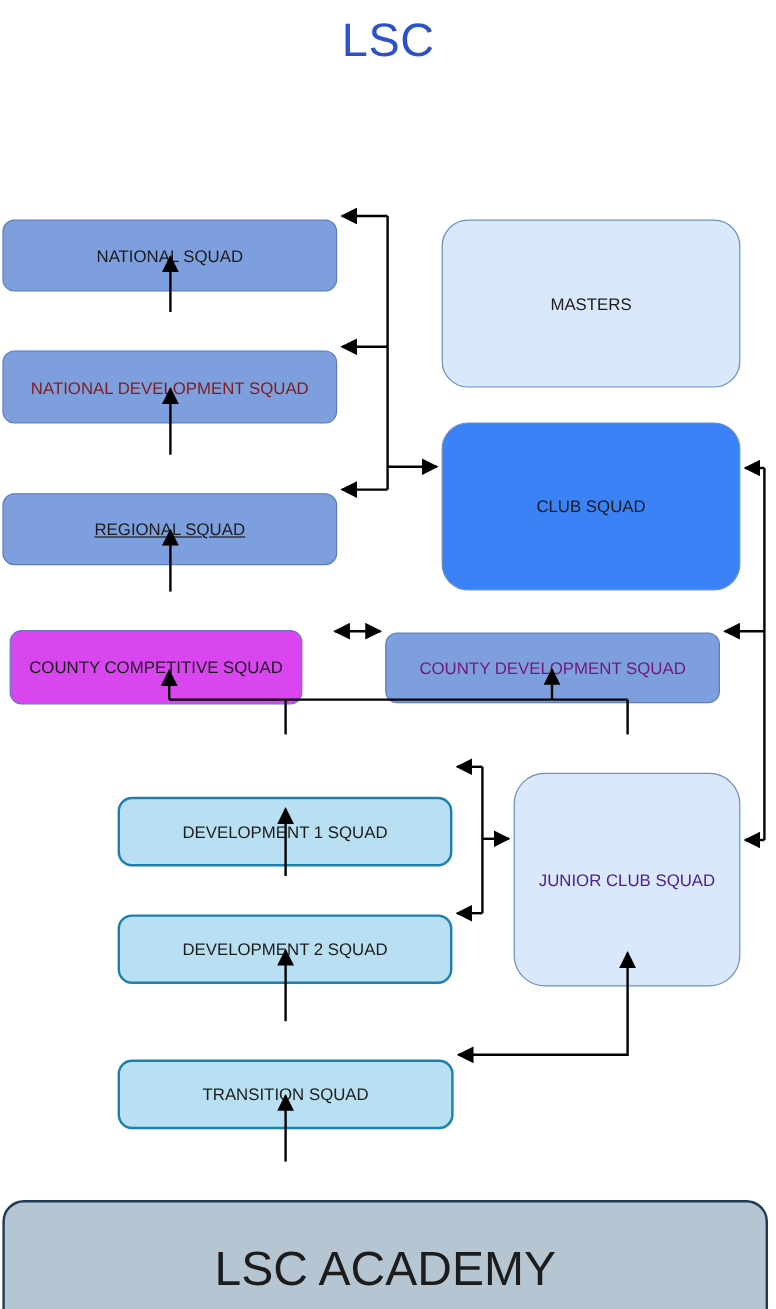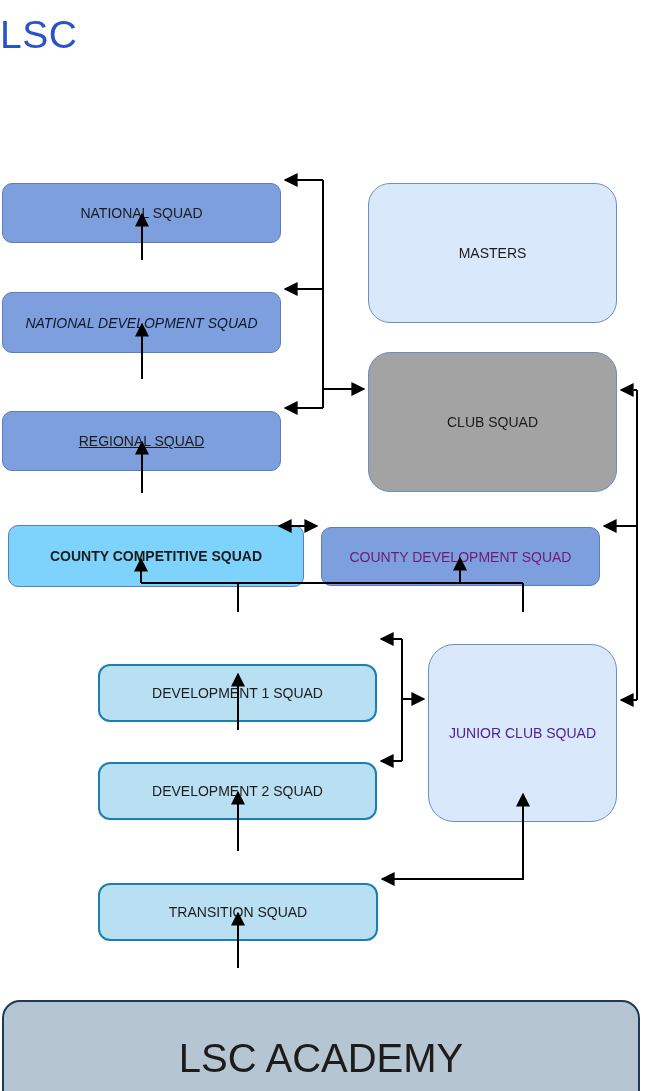--- a/index.html
+++ b/index.html
@@ -1,18 +1,18 @@
 <!DOCTYPE html>
 <html><head>
 <meta charset="utf-8">
 <style>
   html,body{margin:0;padding:0;}
   body{font-family:"Liberation Sans", sans-serif; background:#ffffff;}
   #stage{position:relative; width:647px; height:1091px; background:#ffffff; overflow:hidden;}
-  #title{position:absolute; left:0; top:12px; width:100%; text-align:left;
+  #title{position:absolute; left:0; top:12px; width:100%; text-align:center;
          font-size:39px; line-height:46px; font-weight:400; letter-spacing:0.5px;}
   #nodes{position:absolute; left:0; top:0; width:100%; height:100%;margin-top:32px;}
   .node{position:absolute; box-sizing:border-box; border-style:solid;
         display:flex; align-items:center; justify-content:center; text-align:center;
         color:#1c1c1c; padding:4px;}
   .node span{display:block;}
   #edgelayer{position:absolute; left:0; top:0; width:647px; height:1091px; pointer-events:none;}
 </style>
 </head>
 <body>
@@ -22,30 +22,30 @@
     <div>LSC</div>
   </div>
 
   <div id="nodes">
       <div class="node" style="left: 2px; top: 151px; width: 279px; height: 60px; border-radius: 10px; background: rgb(125, 159, 222); border-color: rgb(93, 124, 188); border-width: 1.5px; font-size: 14px; color: rgb(28, 28, 28);">
         <span>NATIONAL SQUAD</span>
       </div>
       <div class="node" style="left: 368px; top: 151px; width: 249px; height: 140px; border-radius: 22px; background: rgb(218, 232, 252); border-color: rgb(108, 142, 191); border-width: 1.5px; font-size: 14px; color: rgb(28, 28, 28);">
         <span>MASTERS</span>
       </div>
-      <div class="node" style="left: 2px; top: 260px; width: 279px; height: 61px; border-radius: 10px; background: rgb(125, 159, 222); border-color: rgb(93, 124, 188); border-width: 1.5px; font-size: 14px; color: #0f172a; font-style: italic;">
+      <div class="node" style="left: 2px; top: 260px; width: 279px; height: 61px; border-radius: 10px; background: rgb(125, 159, 222); border-color: rgb(93, 124, 188); border-width: 1.5px; font-size: 14px; color: #7f1d1d;">
         <span>NATIONAL DEVELOPMENT SQUAD</span>
       </div>
       <div class="node" style="left: 2px; top: 379px; width: 279px; height: 60px; border-radius: 10px; background: rgb(125, 159, 222); border-color: rgb(93, 124, 188); border-width: 1.5px; font-size: 14px; color: rgb(28, 28, 28); text-decoration: underline;">
         <span>REGIONAL SQUAD</span>
       </div>
-      <div class="node" style="left: 368px; top: 320px; width: 249px; height: 140px; border-radius: 22px; background: #a3a3a3; border-color: rgb(108, 142, 191); border-width: 1.5px; font-size: 14px; color: rgb(28, 28, 28);">
+      <div class="node" style="left: 368px; top: 320px; width: 249px; height: 140px; border-radius: 22px; background: #3b82f6; border-color: rgb(108, 142, 191); border-width: 1.5px; font-size: 14px; color: rgb(28, 28, 28);">
         <span>CLUB SQUAD</span>
       </div>
-      <div class="node" style="left: 8px; top: 493px; width: 296px; height: 62px; border-radius: 10px; background: #7dd3fc; border-color: rgb(93, 124, 188); border-width: 1.5px; font-size: 14px; color: rgb(28, 28, 28); font-weight: bold;">
+      <div class="node" style="left: 8px; top: 493px; width: 244px; height: 62px; border-radius: 10px; background: #d946ef; border-color: rgb(93, 124, 188); border-width: 1.5px; font-size: 14px; color: rgb(28, 28, 28);">
         <span>COUNTY COMPETITIVE SQUAD</span>
       </div>
       <div class="node" style="left: 321px; top: 495px; width: 279px; height: 59px; border-radius: 10px; background: rgb(125, 159, 222); border-color: rgb(93, 124, 188); border-width: 1.5px; font-size: 14px; color: #701a75; text-align: center;">
         <span>COUNTY DEVELOPMENT SQUAD</span>
       </div>
       <div class="node" style="left: 98px; top: 632px; width: 279px; height: 58px; border-radius: 12px; background: rgb(185, 223, 242); border-color: rgb(26, 128, 174); border-width: 2px; font-size: 14px; color: rgb(28, 28, 28);">
         <span>DEVELOPMENT 1 SQUAD</span>
       </div>
       <div class="node" style="left: 428px; top: 612px; width: 189px; height: 178px; border-radius: 26px; background: rgb(218, 232, 252); border-color: rgb(108, 142, 191); border-width: 1.5px; font-size: 14px; color: #4c1d95;">
         <span>JUNIOR CLUB SQUAD</span>

